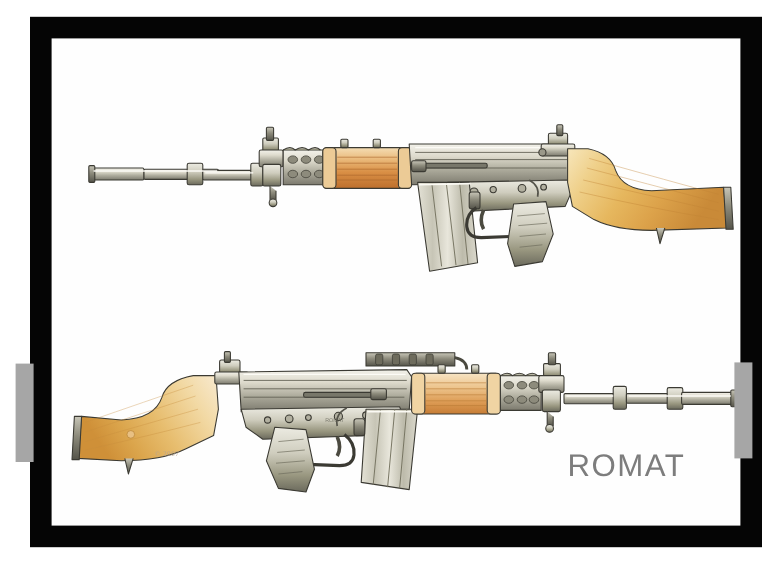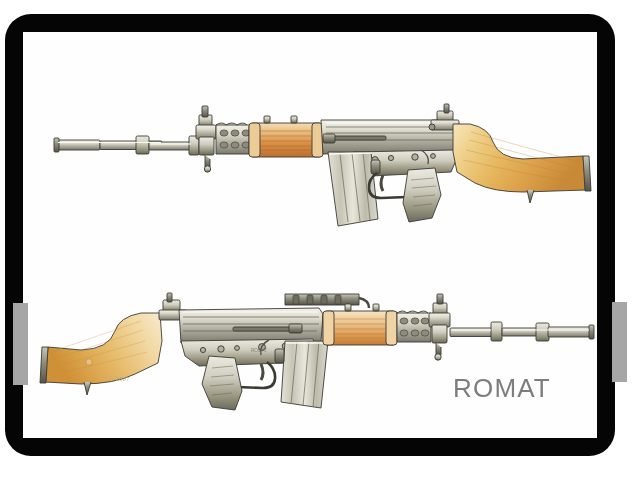--- a/index.html
+++ b/index.html
@@ -17,27 +17,26 @@
   #stage {
     position: relative;
     width: 640px;
     height: 480px;
     background: #ffffff;
   }
 
   
   .frame-outer {
     position: absolute;
-    left: 5px;
+    left: 25px;
     top: 14px;
     width: 610px;
     height: 442px;
     background: #050505;
     box-sizing: border-box;
-    border-radius: 26px;
   }
   .frame-mat {
     position: absolute;
     left: 18px;
     top: 18px;
     right: 18px;
     bottom: 18px;
     background: #fefefe;
     overflow: hidden;
   }

